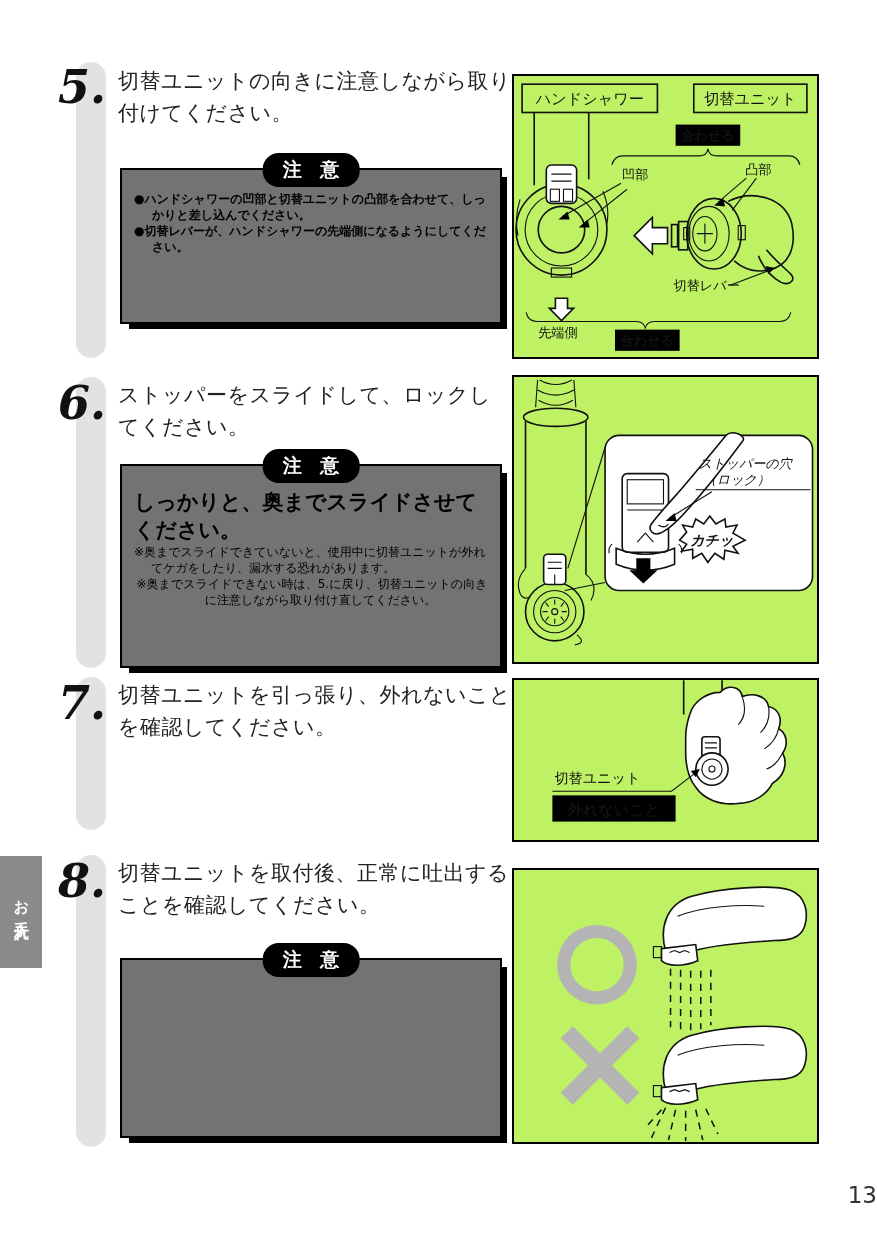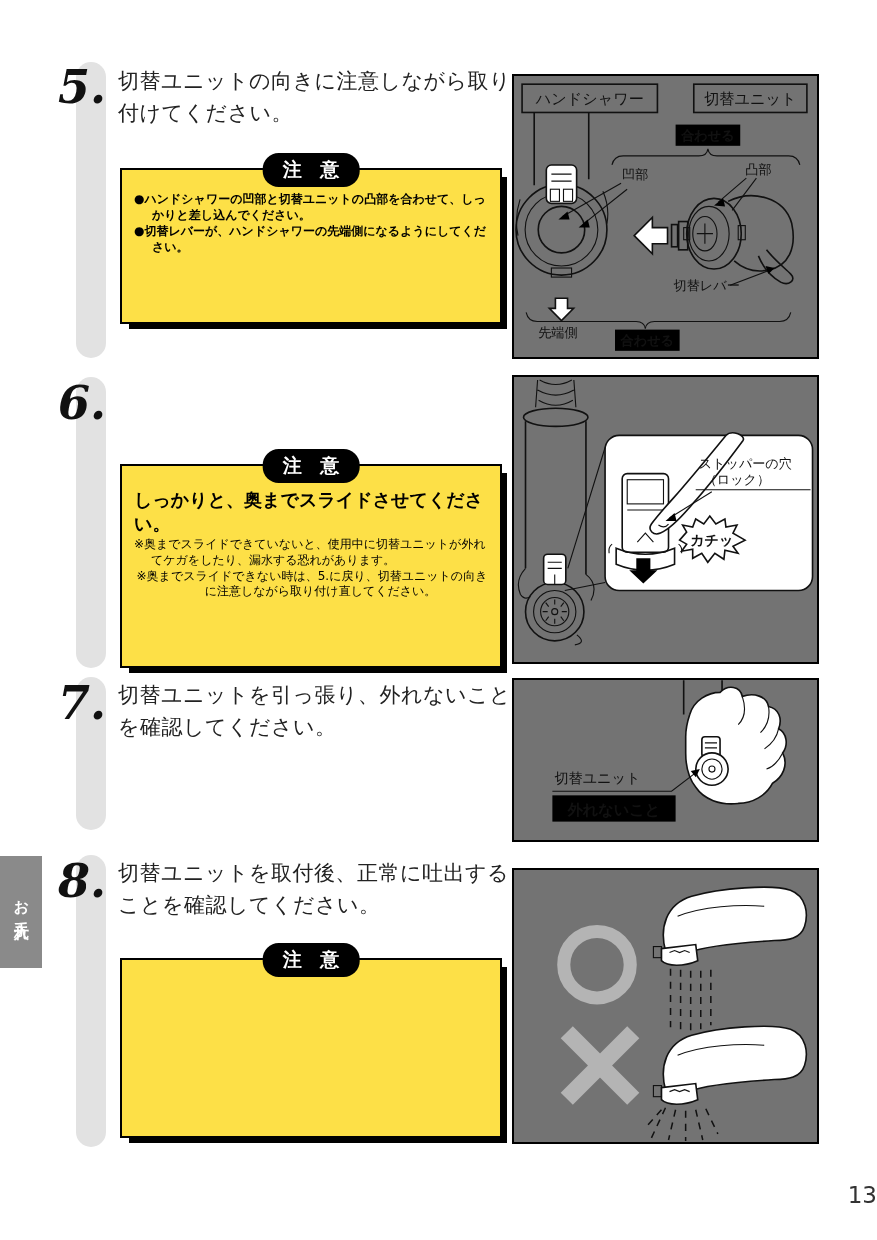--- a/index.html
+++ b/index.html
@@ -3,30 +3,30 @@
 <meta charset="utf-8">
 <style>
   html,body{margin:0;padding:0;background:#fff;}
   .page{position:relative;width:877px;height:1240px;background:#ffffff;overflow:hidden;
         font-family:"DejaVu Sans",sans-serif;color:#1a1a1a;}
   .step-bar{position:absolute;width:30px;border-radius:15px;background:#e2e2e2;}
   .step-num{position:absolute;font-family:"DejaVu Serif","Liberation Serif",serif;
             font-style:italic;font-weight:bold;font-size:46px;line-height:1;color:#111;z-index:2;}
   .step-text{position:absolute;width:394px;font-size:21px;line-height:1.5;color:#222;
              letter-spacing:0.5px;}
-  .caution-box{position:absolute;background:#fde047;border:2.5px solid #000;
+  .caution-box{position:absolute;background:#737373;border:2.5px solid #000;
                box-shadow:7px 7px 0 -2px #000;}
   .caution-pill{position:absolute;top:-17px;left:50%;transform:translateX(-50%);
                 background:#000;color:#fff;font-weight:bold;font-size:19px;
                 letter-spacing:6px;padding:4px 14px 4px 20px;border-radius:16px;white-space:nowrap;}
   .caution-body{padding:22px 10px 8px 12px;}
   .c-item{font-size:12px;line-height:1.33;padding-left:18px;text-indent:-18px;color:#000;}
   .c-bold{font-weight:bold;}
-  .c-lead{font-size:18px;line-height:1.35;font-weight:bold;color:#000;}
-  .fig{position:absolute;border:2px solid #000;background:#737373;}
+  .c-lead{font-size:21px;line-height:1.35;font-weight:bold;color:#000;}
+  .fig{position:absolute;border:2px solid #000;background:#bef264;}
   .fig svg{display:block;}
   .side-tab{position:absolute;left:0;top:856px;width:42px;height:112px;background:#8a8a8a;
             color:#fff;display:flex;align-items:center;justify-content:center;}
   .side-tab span{writing-mode:vertical-rl;font-size:15px;letter-spacing:3px;font-weight:bold;}
   .page-num{position:absolute;left:0;top:1182px;width:100%;text-align:right;
             font-size:23px;color:#333;}
   svg text{font-family:"DejaVu Sans",sans-serif;fill:#111;}
   .ln{stroke:#111;stroke-width:1.6;fill:none;}
   .lnthin{stroke:#111;stroke-width:1.1;fill:none;}
   .wh{stroke:#111;stroke-width:1.6;fill:#fff;}
@@ -107,31 +107,32 @@
       <text x="24" y="258" font-size="13">先端側</text>
 
       <path class="lnthin" d="M12,234 Q14,243 23,243 L121,243 Q129,243 130,250 Q131,243 139,243 L263,243 Q272,243 274,234"></path>
       <rect class="blk" x="100" y="251" width="64" height="21"></rect>
       <text x="132" y="266" font-size="13" font-weight="bold" fill="#fff" text-anchor="middle">合わせる</text>
     </svg>
   </div>
 
   <div class="step-bar" style="left:76px;top:377px;height:291px;"></div>
   <div class="step-num" style="left:58px;top:380px;">6.</div>
+  <div class="step-text" style="left:118px;top:380px;">ストッパーをスライドして、ロックしてください。</div>
 
   <div class="caution-box" style="left:120px;top:464px;width:378px;height:200px;">
     <div class="caution-pill">注 意</div>
     <div class="caution-body">
       <div class="c-lead">しっかりと、奥までスライドさせてください。</div>
       <div class="c-item" style="padding-left:17px;text-indent:-17px;">※奥までスライドできていないと、使用中に切替ユニットが外れてケガをしたり、漏水する恐れがあります。</div>
       <div class="c-item" style="padding-left:17px;text-indent:-17px;text-align:center;">※奥までスライドできない時は、5.に戻り、切替ユニットの向きに注意しながら取り付け直してください。</div>
     </div>
   </div>
 
-  <div class="fig" style="left:512px;top:375px;width:303px;height:285px;">
+  <div class="fig" style="left:512px;top:375px;width:303px;height:285px;font-style:italic;">
     <svg width="303" height="285" viewBox="0 0 300 283">
       <g>
         <path class="lnthin" d="M25,3 Q41,12 57,3 M23,13 Q41,23 59,13 M24,23 Q41,33 58,23 M23,3 L21,30 M59,3 L61,30"></path>
         <ellipse class="ln" cx="41" cy="40" rx="32" ry="9"></ellipse>
         <path class="ln" d="M11,44 V190 M71,44 V196"></path>
         <path class="lnthin" d="M11,190 Q0,202 6,216 Q10,222 16,218 M71,196 Q84,206 76,222"></path>
         <circle class="ln" cx="40" cy="233" r="29"></circle>
         <circle class="lnthin" cx="40" cy="233" r="21"></circle>
         <circle class="lnthin" cx="40" cy="233" r="14"></circle>
         <circle class="lnthin" cx="40" cy="233" r="3"></circle>

